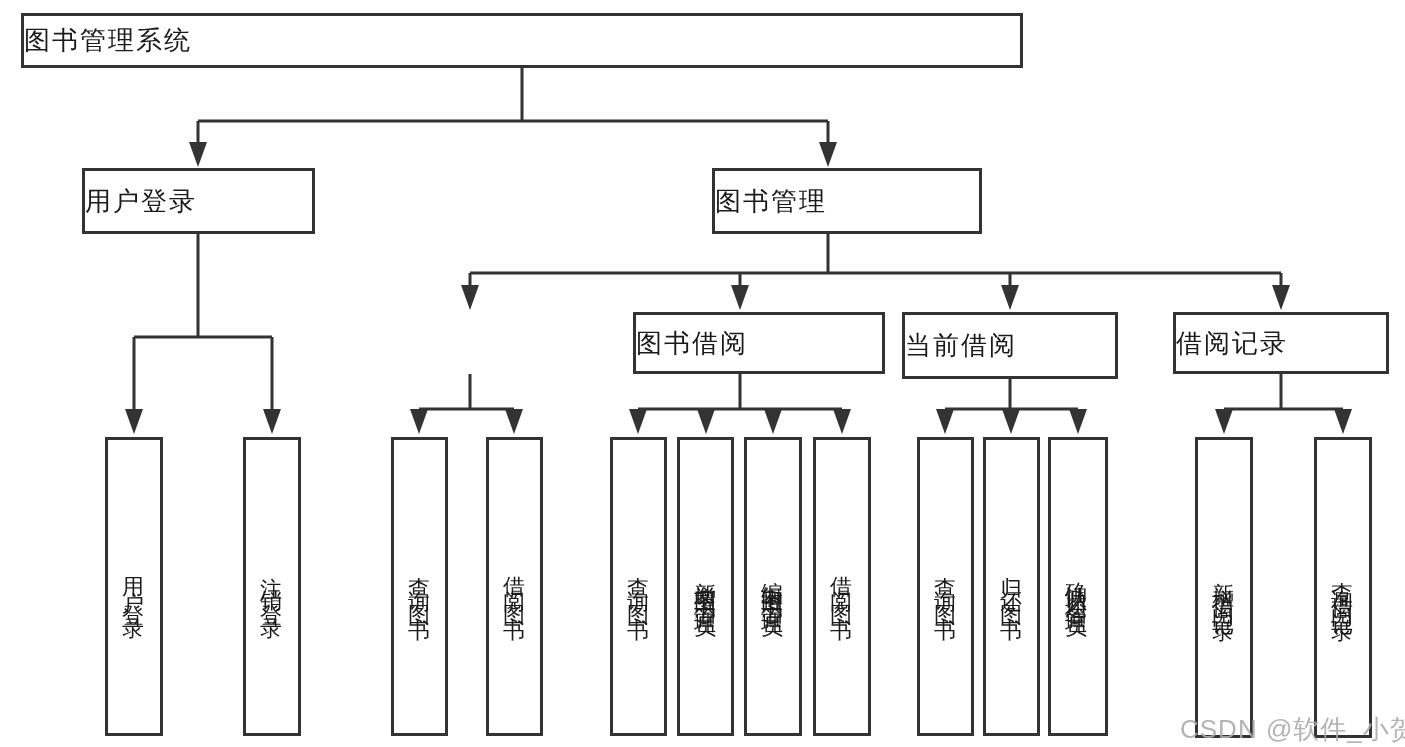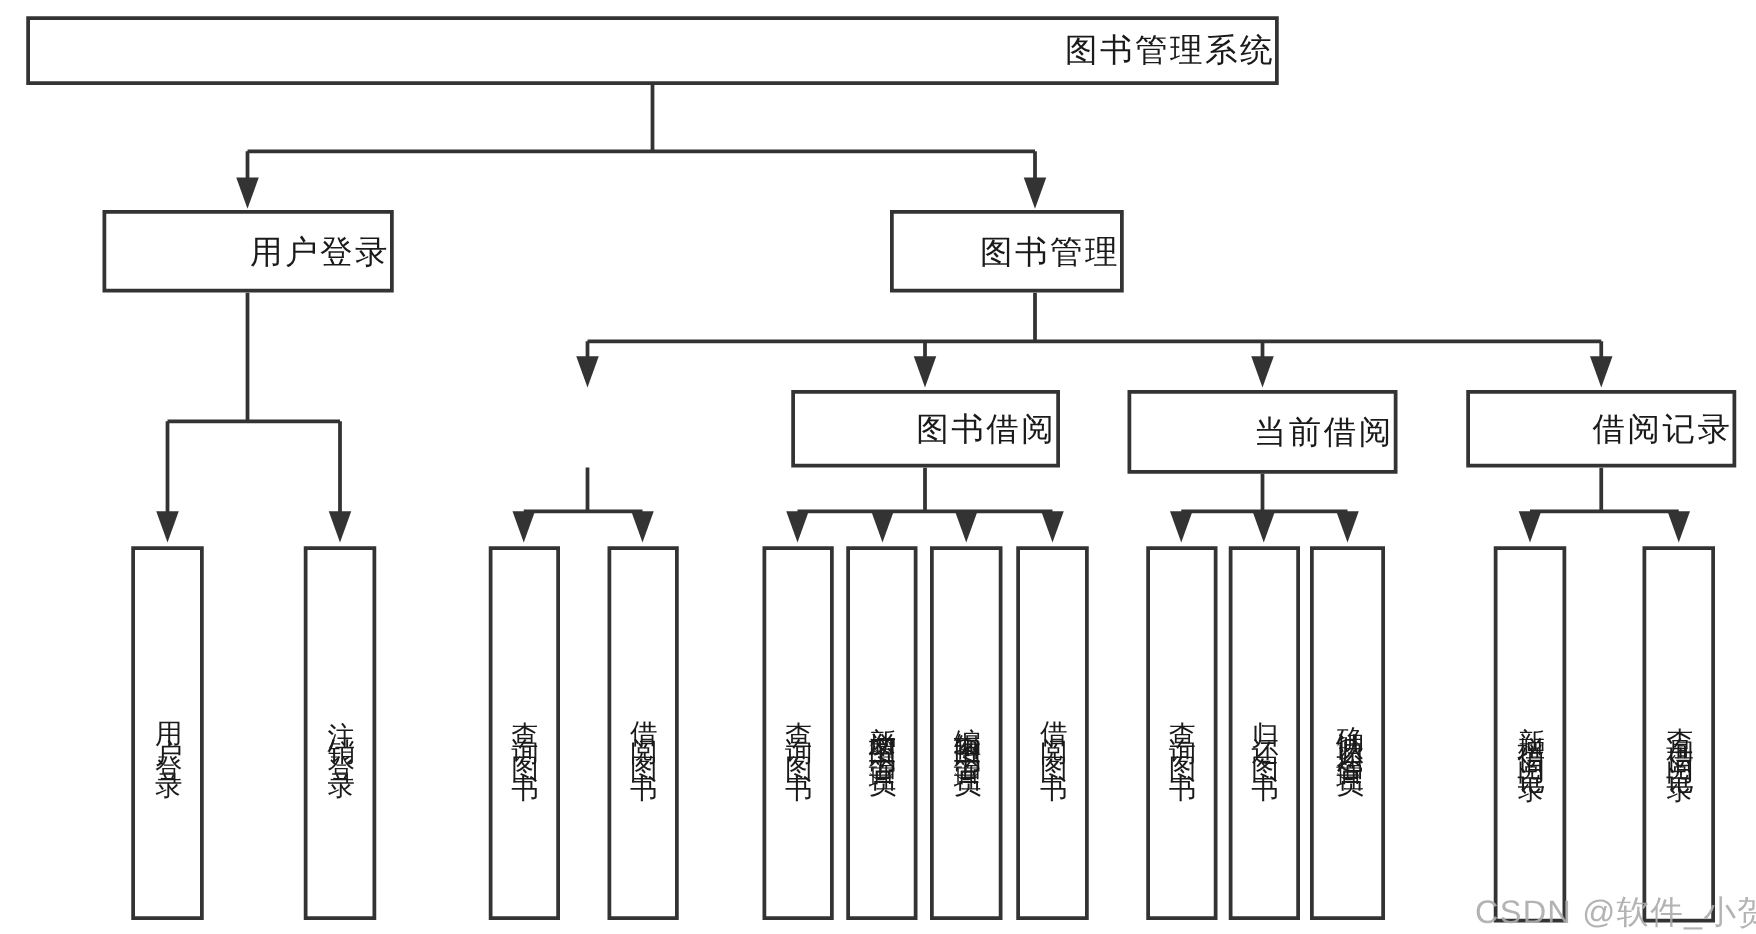--- a/index.html
+++ b/index.html
@@ -22,21 +22,21 @@
     height: 747px;
     z-index: 1;
   }
   .node {
     position: absolute;
     box-sizing: border-box;
     border: 3px solid #333333;
     background: #ffffff;
     display: flex;
     align-items: center;
-    justify-content: flex-end;
+    justify-content: flex-start;
     z-index: 2;
     color: #1a1a1a;
   }
   .node.h span {
     font-size: 26px;
     letter-spacing: 2px;
     white-space: nowrap;
   }
   .node.root span { font-size: 26px; }
   .node.v { padding: 4px 0; }
@@ -126,25 +126,25 @@
     </g>
   </svg>
 
   <div class="node h root" style="left:21px;top:13px;width:1002px;height:55px">
     <span>图书管理系统</span>
   </div>
 
   <div class="node h" style="left:82px;top:168px;width:233px;height:66px">
     <span>用户登录</span>
   </div>
-  <div class="node h" style="left:712px;top:168px;width:187px;height:66px">
+  <div class="node h" style="left:712px;top:168px;width:270px;height:66px">
     <span>图书管理</span>
   </div>
 
-  <div class="node h" style="left:633px;top:312px;width:215px;height:62px">
+  <div class="node h" style="left:633px;top:312px;width:252px;height:62px">
     <span>图书借阅</span>
   </div>
   <div class="node h" style="left:902px;top:312px;width:216px;height:67px">
     <span>当前借阅</span>
   </div>
   <div class="node h" style="left:1173px;top:312px;width:216px;height:62px">
     <span>借阅记录</span>
   </div>
 
   <div class="node v" style="left:105px;top:437px;width:58px;height:299px">

